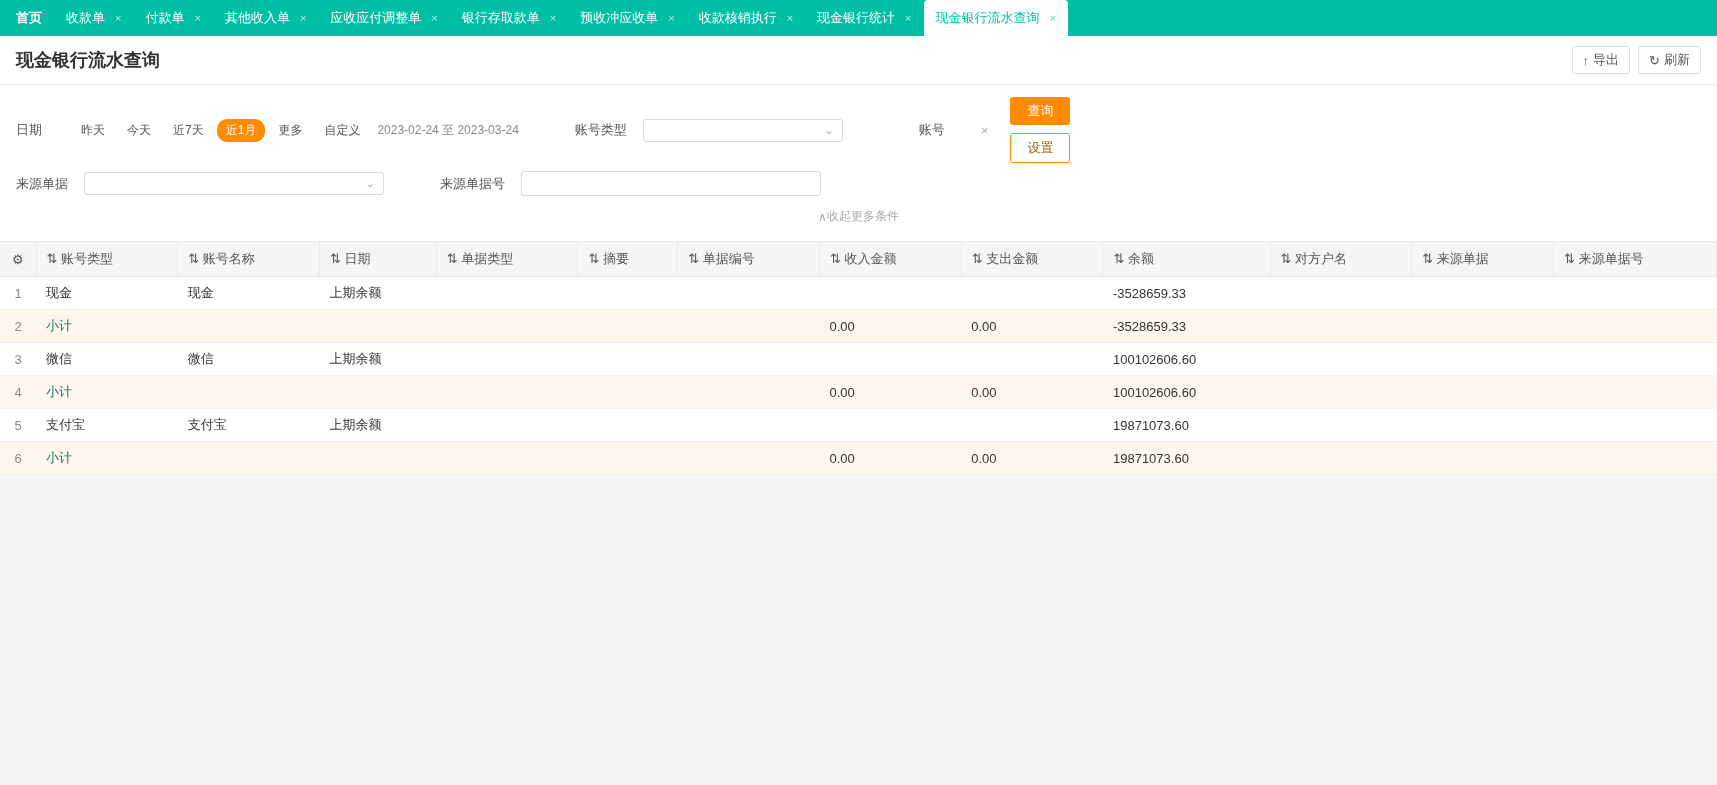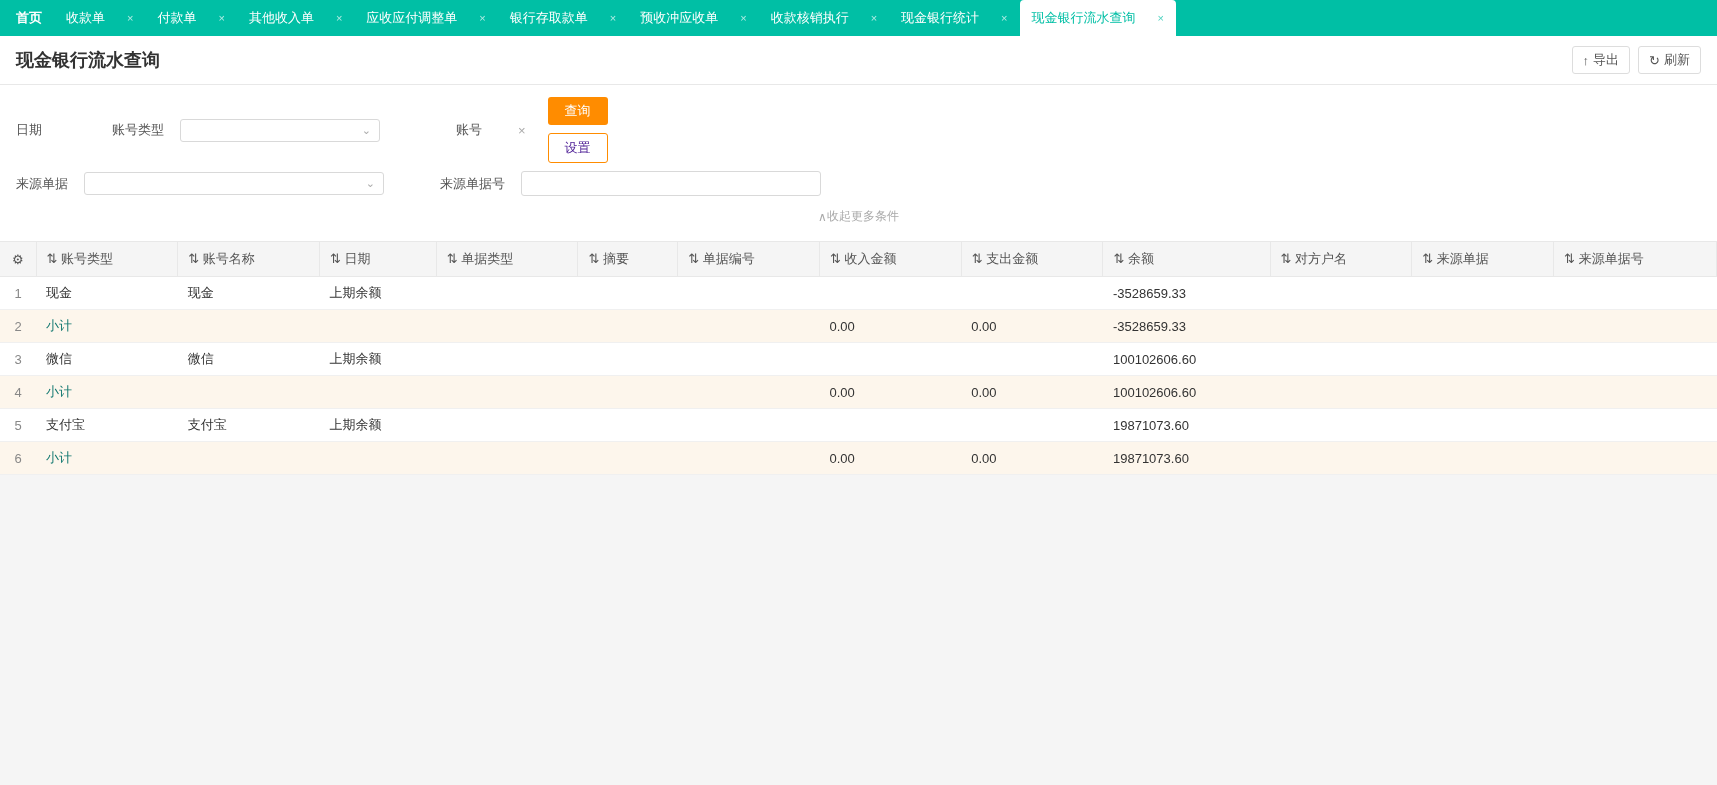--- a/index.html
+++ b/index.html
@@ -17,21 +17,21 @@
     .nav-item {
       color: #fff;
       padding: 0 12px;
       height: 36px;
       line-height: 36px;
       cursor: pointer;
       white-space: nowrap;
       font-size: 13px;
       display: flex;
       align-items: center;
-      gap: 20px;
+      gap: 8px;
     }
     .nav-item.active {
       background: #fff;
       color: #00bfa5;
       border-radius: 4px 4px 0 0;
     }
     .nav-item .close-x { font-size: 11px; opacity: 0.7; margin-left: 2px; }
 
     
     .page-header {
@@ -81,21 +81,21 @@
     .filter-input {
       border: 1px solid #d9d9d9; border-radius: 3px; padding: 4px 8px;
       min-width: 200px; outline: none; font-size: 13px; color: #555;
     }
     .filter-dots { color: #aaa; cursor: pointer; padding: 0 6px; }
     .btn-query {
       background: #ff8c00; color: #fff; border: none; border-radius: 3px;
       padding: 5px 16px; cursor: pointer; font-size: 13px;
     }
     .btn-settings {
-      background: #fff; color: #4c1d95; border: 1px solid #ff8c00; border-radius: 3px;
+      background: #fff; color: #a16207; border: 1px solid #ff8c00; border-radius: 3px;
       padding: 5px 16px; cursor: pointer; font-size: 13px; margin-top: 4px;
     }
     .action-btns { display: flex; flex-direction: column; gap: 4px; }
 
     .collapse-row {
       display: flex; justify-content: center; align-items: center;
       padding: 4px 0; color: #aaa; font-size: 12px; cursor: pointer;
     }
 
     
@@ -198,20 +198,29 @@
     <button class="header-btn">
       <span>↻</span>
       <span>刷新</span>
     </button>
   </div>
 </div>
 
 <div class="filter-area">
   <div class="filter-row">
     <span class="filter-label">日期</span>
+    <div class="date-shortcuts">
+      <span class="date-btn">昨天</span>
+      <span class="date-btn">今天</span>
+      <span class="date-btn">近7天</span>
+      <span class="date-btn active">近1月</span>
+      <span class="date-btn">更多</span>
+      <span class="date-btn">自定义</span>
+      <span class="date-range">2023-02-24 至 2023-03-24</span>
+    </div>
 
     <span class="filter-label" style="margin-left:40px;">账号类型</span>
     <div class="filter-select" style="min-width:200px;">
       <span></span>
       <span class="arrow">⌄</span>
     </div>
 
     <span class="filter-label" style="margin-left:60px;">账号</span>
     <span class="filter-dots" style="color:#aaa;">×</span>
 

